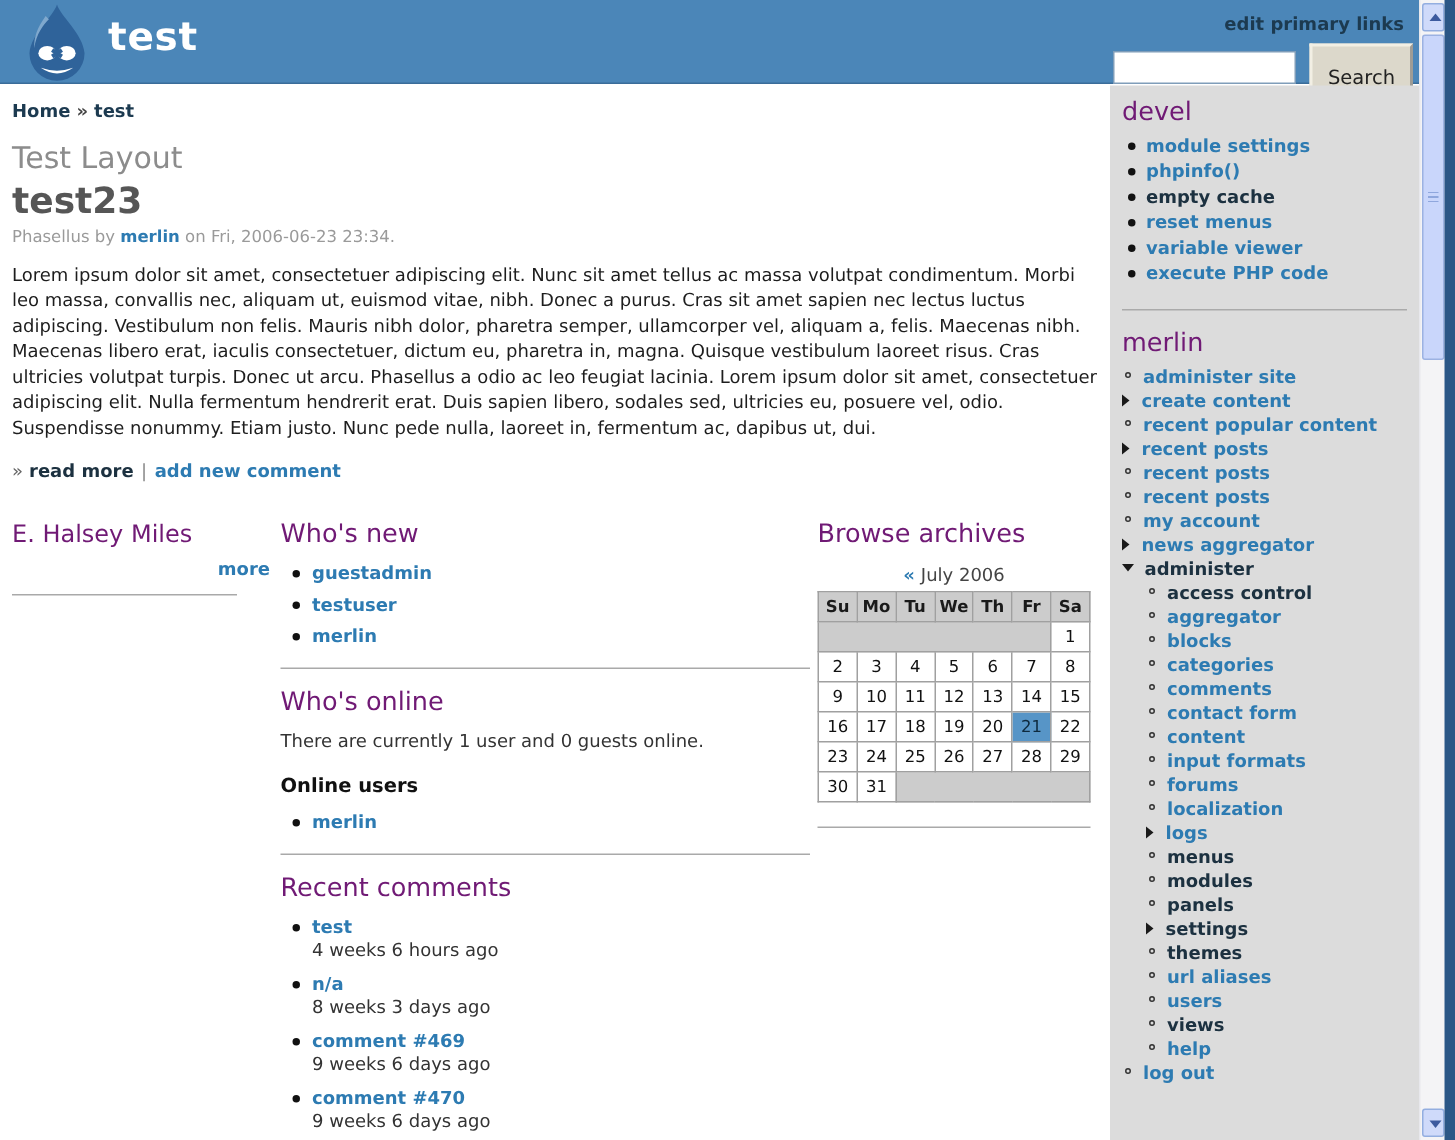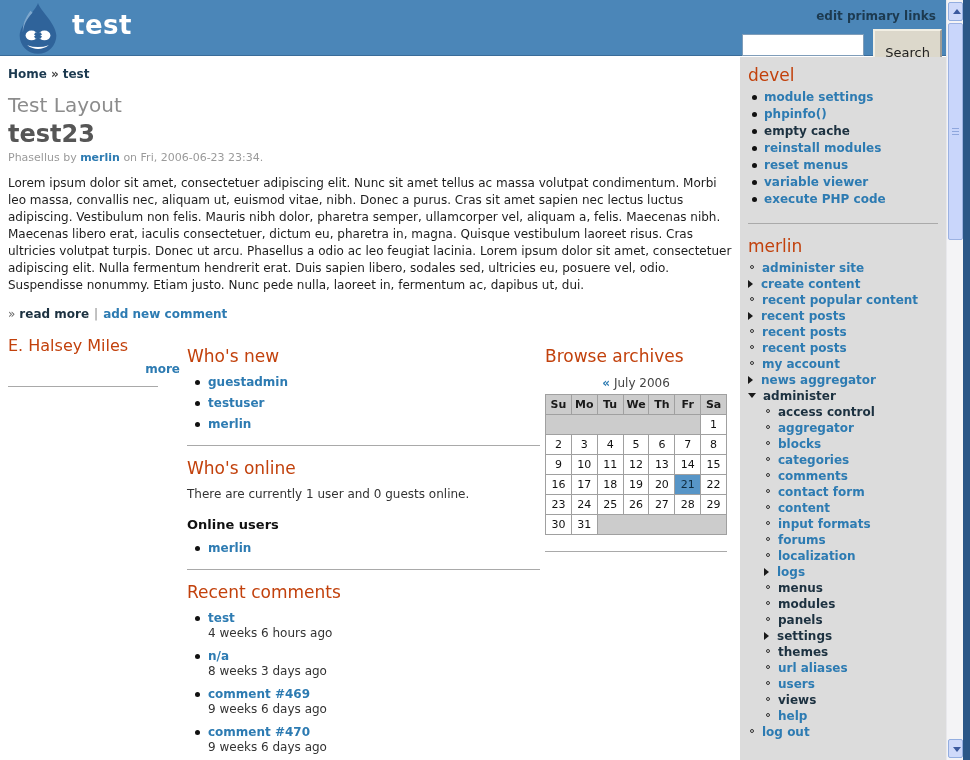--- a/index.html
+++ b/index.html
@@ -33,24 +33,24 @@
   .submitted a { color:#2d7bb2; font-weight:bold; text-decoration:none; cursor:pointer; }
   .body-text { margin:11px 0 0 8px; width:730px; font-size:12px; line-height:17px; color:#1d1d1d; }
   .readmore { margin:13px 0 0 8px; font-size:12px; font-weight:bold; }
   .readmore .marker { color:#666; font-weight:normal; margin-right:4px; }
   .readmore .pipe { color:#888; font-weight:normal; margin:0 5px; }
   a.lnk { color:#2d7bb2; text-decoration:none; font-weight:bold; cursor:pointer; }
   a.lnk.dark { color:#1c3140; }
 
   
   .col { position:absolute; }
-  .col-left  { left:8px;   top:279px; width:172px; }
+  .col-left  { left:8px;   top:289px; width:172px; }
   .col-mid   { left:187px; top:289px; width:353px; }
   .col-right { left:545px; top:289px; width:182px; }
-  .panel-h2 { font-size:17px; font-weight:500; color:#c2410c; }
+  .panel-h2 { font-size:17px; font-weight:500; color:#701a75; }
   .col-left .panel-h2 { font-size:16px; }
   .more-row { text-align:right; margin-top:7px; font-size:12px; }
   .hr { border-top:1px solid #a9a9a9; height:0; }
   .hr-left { margin-top:10px; width:150px; }
   .hr-mid { margin:14px 0 12px 0; }
   .hr-right { margin-top:16px; }
 
   ul.blist { list-style:none; margin-top:9px; }
   ul.blist li { display:flex; align-items:flex-start; margin-bottom:7px; font-size:12px; }
   .b-disc { flex:none; width:5px; height:5px; background:#111; border-radius:50%; margin:5px 8px 0 8px; }
@@ -277,24 +277,20 @@
         <li>
           <span class="b-disc"></span>
           <a class="lnk">phpinfo()</a>
         </li>
         <li>
           <span class="b-disc"></span>
           <a class="lnk dark">empty cache</a>
         </li>
         <li>
           <span class="b-disc"></span>
-          <a class="lnk">reinstall modules</a>
-        </li>
-        <li>
-          <span class="b-disc"></span>
           <a class="lnk">reset menus</a>
         </li>
         <li>
           <span class="b-disc"></span>
           <a class="lnk">variable viewer</a>
         </li>
         <li>
           <span class="b-disc"></span>
           <a class="lnk">execute PHP code</a>
         </li>

